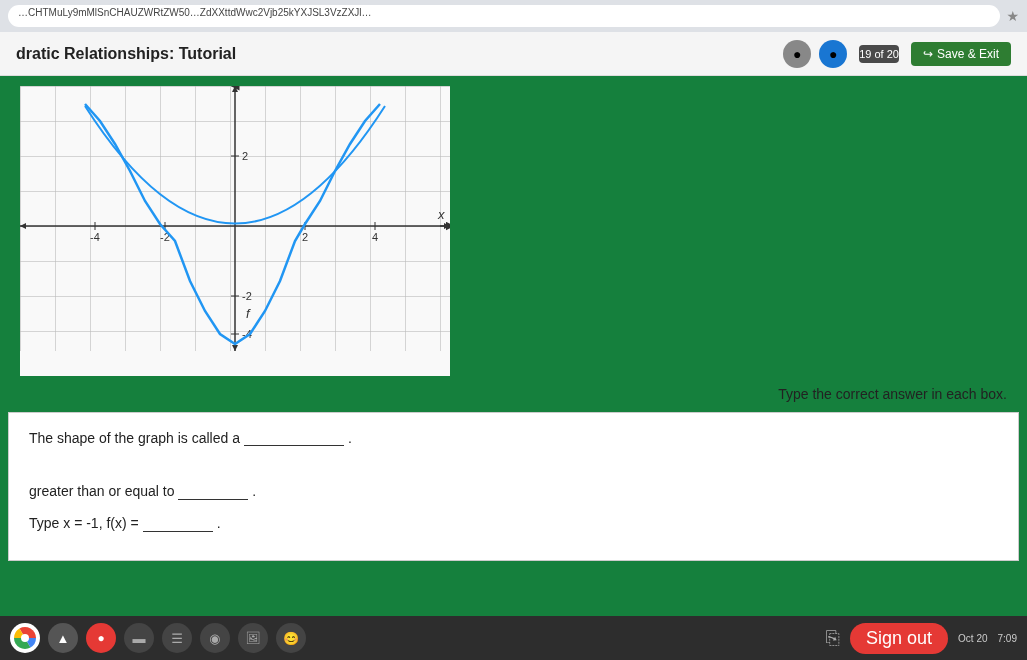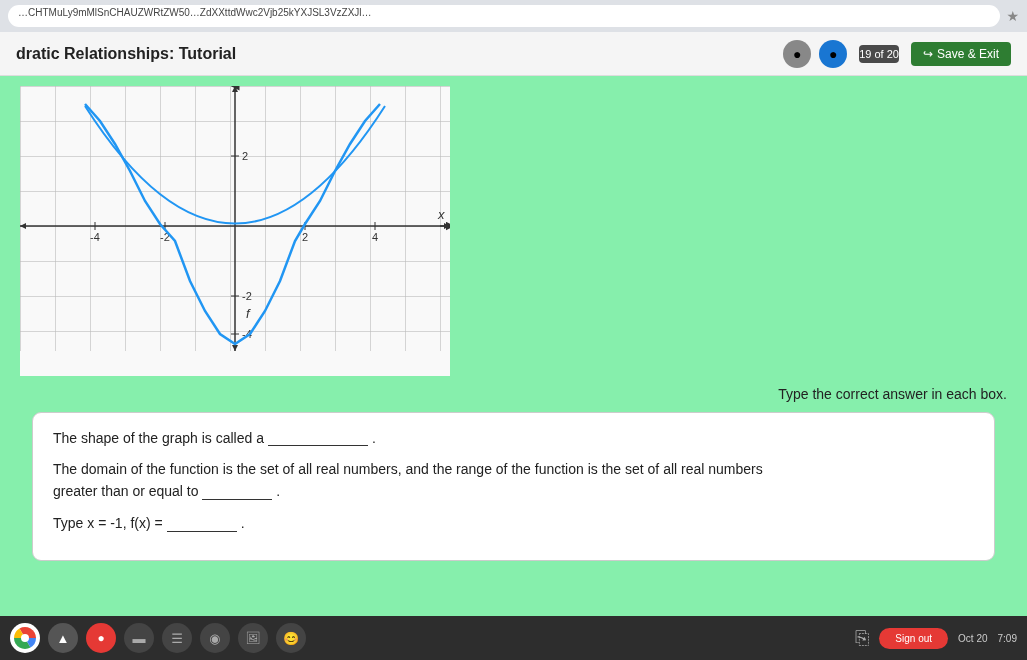--- a/index.html
+++ b/index.html
@@ -37,21 +37,21 @@
     .star-icon {
       font-size: 14px;
       color: #888;
       cursor: pointer;
     }
 
     
     .main-content {
       width: 100%;
       height: calc(660px - 32px);
-      background: #86efac;
+      background: #15803d;
       position: relative;
       overflow: hidden;
     }
 
     
     .header-bar {
       width: 100%;
       height: 44px;
       background: #f5f5f5;
       border-bottom: 1px solid #ddd;
@@ -102,23 +102,23 @@
     
     .question-label {
       font-size: 14px;
       color: #222;
       margin: 8px 20px 10px 20px;
       text-align: right;
     }
 
     
     .answer-container {
-      margin: 0 32px;
+      margin: 0 8px;
       border: 1px solid #ccc;
-      border-radius: 9px;
+      border-radius: 0;
       background: #fff;
       padding: 16px 20px;
     }
     .answer-row {
       font-size: 14px;
       color: #222;
       margin-bottom: 12px;
       display: flex;
       align-items: center;
       flex-wrap: wrap;
@@ -180,21 +180,21 @@
       align-items: center;
       gap: 10px;
     }
     .taskbar-clipboard {
       color: #aaa;
       font-size: 18px;
     }
     .sign-out-btn {
       background: #e53935;
       color: white;
-      font-size: 10px;
+      font-size: 18px;
       padding: 5px 16px;
       border: none;
       border-radius: 20px;
       cursor: pointer;
     }
     .taskbar-date {
       color: #ccc;
       font-size: 10px;
     }
 
@@ -350,21 +350,20 @@
 
   <div class="answer-container">
 
     <div class="answer-row">
       <span>The shape of the graph is called a</span>
       <input class="answer-input" type="text" value="" style="">
       <span>.</span>
     </div>
 
     <div class="answer-row-multi">
-      <span>The domain of the function is the set of all real numbers, and the range of the function is the set of all real numbers</span>
       <br>
       <span>greater than or equal to</span>
       <input class="answer-input-sm" type="text" value="" style="">
       <span>.</span>
     </div>
 
     <div class="answer-row">
       <span>Type x = -1, f(x) =</span>
       <input class="answer-input-sm" type="text" value="" style="">
       <span>.</span>

